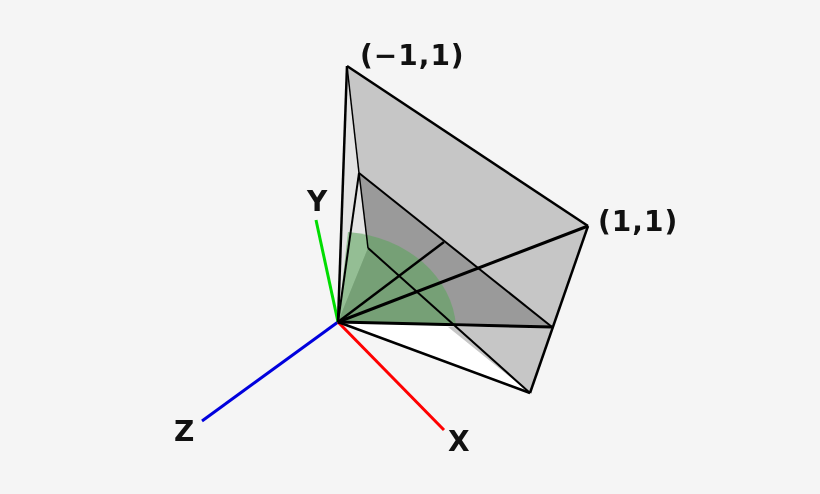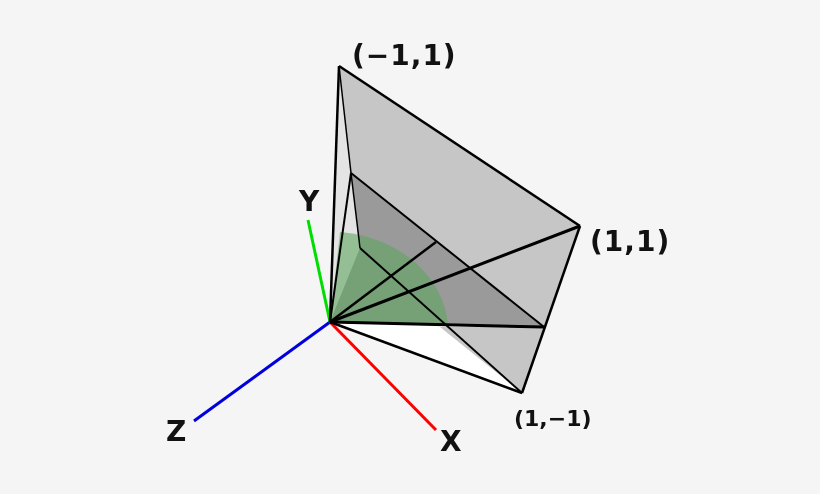--- a/index.html
+++ b/index.html
@@ -1,17 +1,17 @@
 <!DOCTYPE html>
 <html><head>
 <meta charset="utf-8">
 <style>
   html, body { margin: 0; padding: 0; }
   body { width: 820px; height: 494px; background: #f5f5f5; overflow: hidden; }
-  #stage { position: relative; width: 696px; height: 494px; }
+  #stage { position: relative; width: 696px; height: 494px; margin-left: 8px; }
   svg { position: absolute; left: 0; top: 0; }
   .lbl { position: absolute; font-family: "DejaVu Sans", sans-serif; color: #111; white-space: nowrap; line-height: 1; }
   .corner { font-size: 28px; font-weight: bold; letter-spacing: 1px; }
   .corner-sm { font-size: 22px; font-weight: bold; }
   .axis { font-size: 28px; font-weight: bold; }
   .fov { font-size: 28px; font-weight: bold; letter-spacing: -1px; }
   .deg { font-size: 14px; font-weight: normal; vertical-align: top; margin-left: 6px; position: relative; top: -4px; }
 </style>
 </head>
 <body>
@@ -44,20 +44,19 @@
       <line x1="330" y1="322" x2="436" y2="242"></line>
       <line x1="339" y1="66" x2="351" y2="173" stroke-width="1.5"></line>
       <line x1="351" y1="173" x2="544" y2="327" stroke-width="2"></line>
       <line x1="351" y1="173" x2="360" y2="248" stroke-width="1.5"></line>
       <line x1="360" y1="248" x2="522" y2="393" stroke-width="2"></line>
       <line x1="330" y1="322" x2="351" y2="173" stroke-width="2"></line>
     </g>
   </svg>
 
   <div class="lbl corner" style="left:352px; top:42px;">(−1,1)</div>
-  <div class="lbl corner" style="left:590px; top:228px;">(1,1)</div>
-  <div class="lbl corner-sm" style="left:514px; top:408px;">(1,−1)</div>
+  <div class="lbl corner" style="left:590px; top:208px;">(1,1)</div>
 
 
   <div class="lbl axis" style="left:299px; top:188px;">Y</div>
   <div class="lbl axis" style="left:166px; top:418px;">Z</div>
   <div class="lbl axis" style="left:440px; top:428px;">X</div>
 </div>
 
 </body></html>

